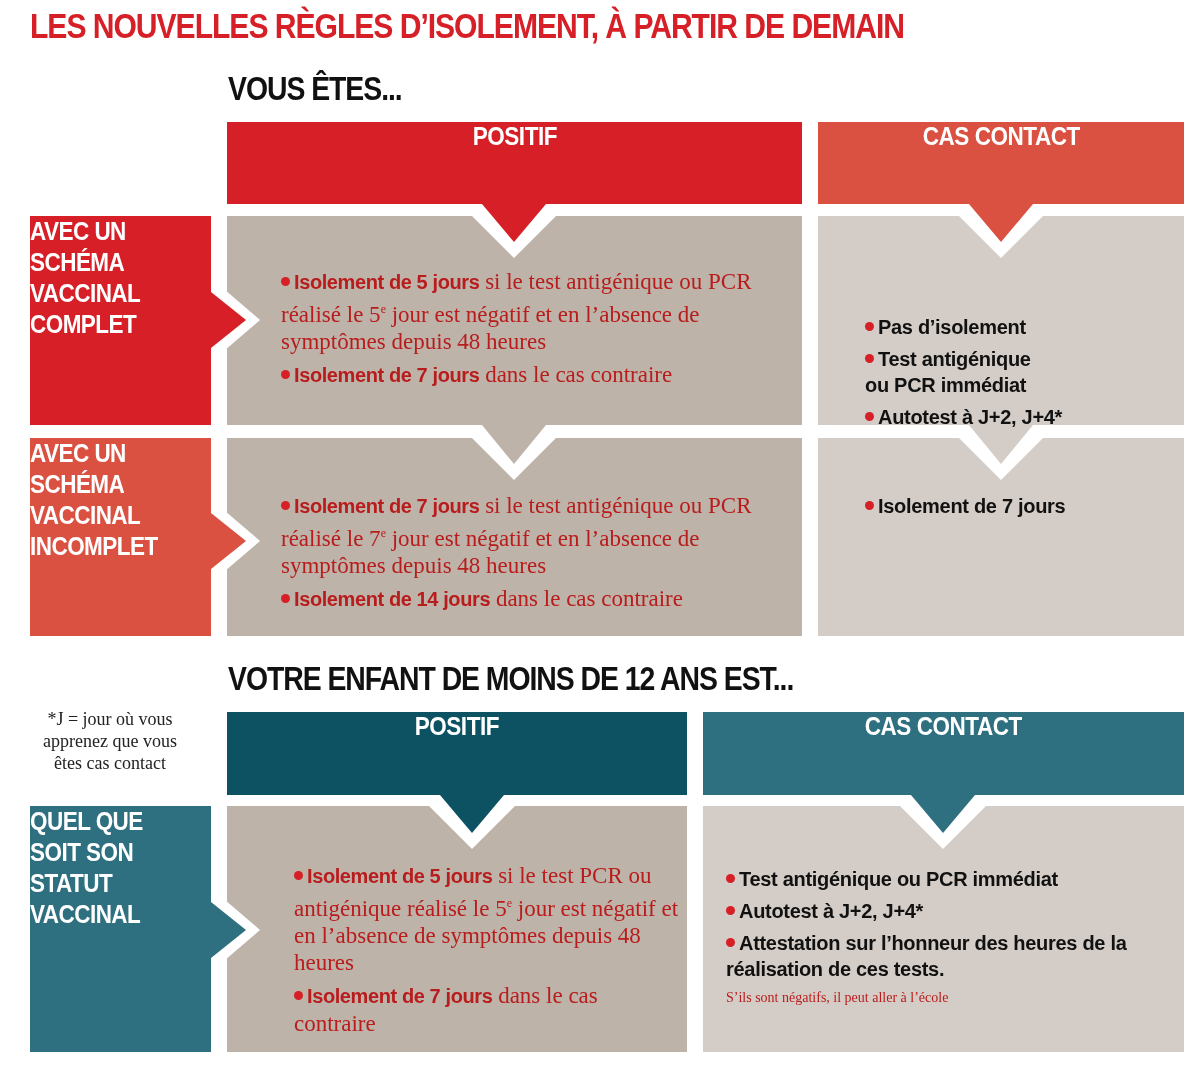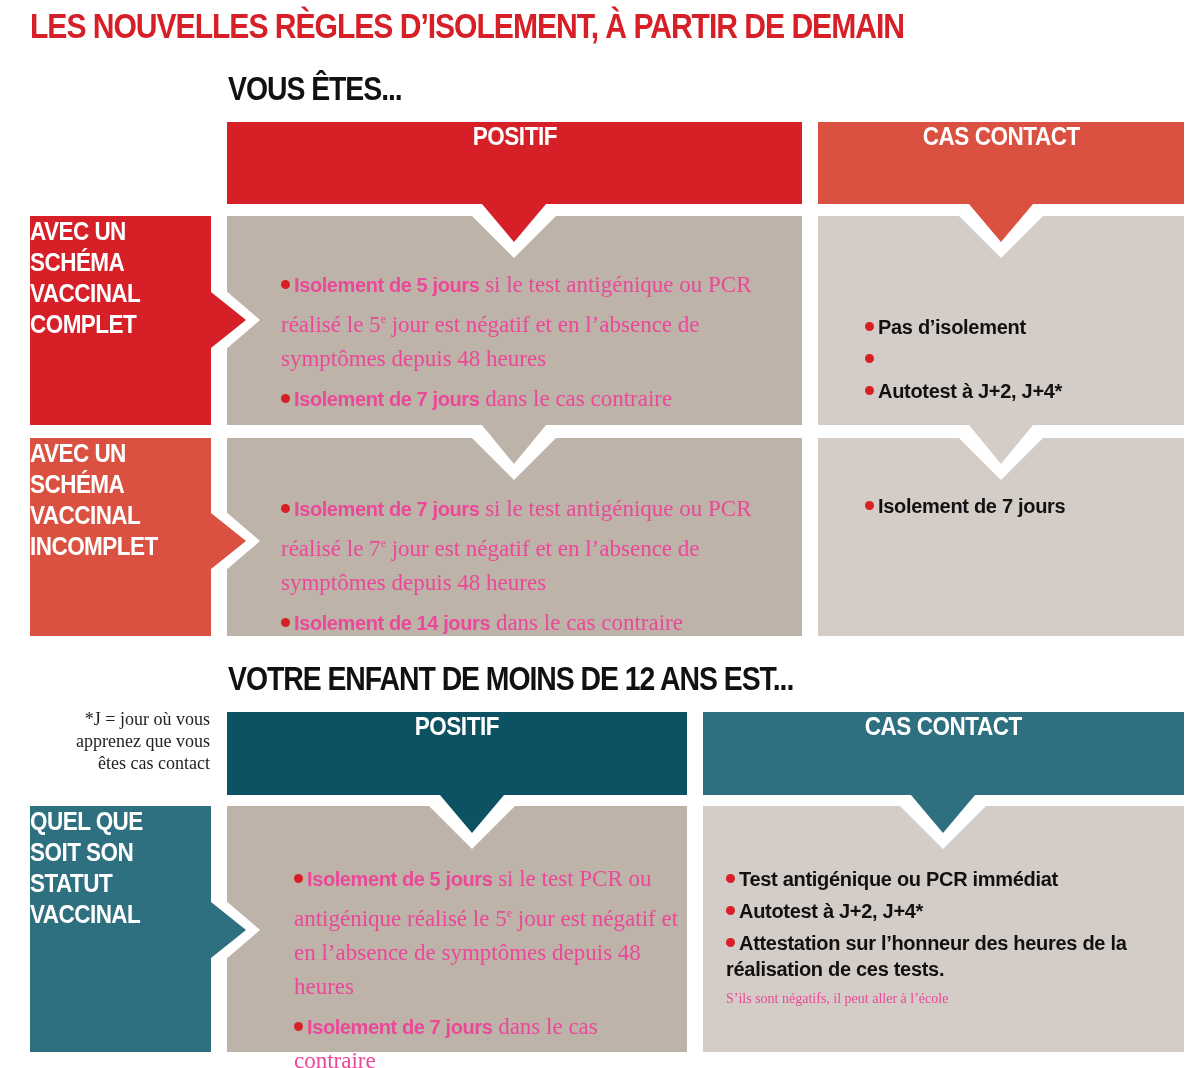--- a/index.html
+++ b/index.html
@@ -20,25 +20,25 @@
     }
     .hdr span { display: inline-block; transform: scaleX(0.9); }
     .rowlabel {
       color: #fff; font-weight: bold; font-size: 25px; line-height: 31px;
       letter-spacing: -0.6px; padding-left: 0; display: flex; align-items: flex-start;
     }
     .rowlabel span { display: block; transform: scaleX(0.9); transform-origin: left center; white-space: pre-line; }
     .svglayer { position: absolute; left: 0; top: 0; width: 1200px; height: 1068px; }
     .content { position: absolute; }
     .item { margin-bottom: 6px; }
-    .serif { font-family: "Liberation Serif", serif; font-size: 23px; line-height: 34px; color: #ec4899; }
+    .serif { font-family: "Liberation Serif", serif; font-size: 23px; line-height: 27px; color: #b91c1c; }
     .bold-sans { font-family: "Liberation Sans", sans-serif; font-weight: bold; font-size: 20px; letter-spacing: -0.4px; }
     .sans-item { font-family: "Liberation Sans", sans-serif; font-weight: bold; font-size: 20px; line-height: 26px; letter-spacing: -0.3px; color: #111; }
     .dot { display: inline-block; width: 9px; height: 9px; border-radius: 50%; background: #d61f26; margin-right: 4px; vertical-align: 3px; }
-    .note { font-family: "Liberation Serif", serif; font-size: 18px; line-height: 22px; text-align: right; color: #222; }
+    .note { font-family: "Liberation Serif", serif; font-size: 18px; line-height: 22px; text-align: center; color: #222; }
   </style>
 </head>
 <body>
 
 <div class="abs title">LES NOUVELLES RÈGLES D’ISOLEMENT, À PARTIR DE DEMAIN</div>
 <div class="abs section-title" style="left:228px; top:70px;">VOUS ÊTES...</div>
 
 <svg class="svglayer" viewBox="0 0 1200 1068">
 
   <rect x="227" y="122" width="575" height="82" fill="#d61f26"></rect>
@@ -105,21 +105,22 @@
 INCOMPLET</span>
   </div>
 
 <div class="content serif" style="left:281px; top:268px; width:500px;">
   <div class="item"><span class="dot"></span><span class="bold-sans">Isolement de 5 jours</span><span> si le test antigénique ou PCR réalisé le 5</span><sup style="font-size:12px">e</sup><span> jour est négatif et en l’absence de symptômes depuis 48 heures</span></div>
   <div class="item"><span class="dot"></span><span class="bold-sans">Isolement de 7 jours</span><span> dans le cas contraire</span></div>
 </div>
 
 <div class="content sans-item" style="left:865px; top:270px; width:300px;margin-top:44px;">
   <div class="item"><span class="dot"></span><span>Pas d’isolement</span></div>
-  <div class="item" style="white-space:pre-line"><span class="dot"></span></div>
+  <div class="item" style="white-space:pre-line"><span class="dot"></span><span>Test antigénique
+ou PCR immédiat</span></div>
   <div class="item"><span class="dot"></span><span>Autotest à J+2, J+4*</span></div>
 </div>
 
 <div class="content serif" style="left:281px; top:492px; width:500px;">
   <div class="item"><span class="dot"></span><span class="bold-sans">Isolement de 7 jours</span><span> si le test antigénique ou PCR réalisé le 7</span><sup style="font-size:12px">e</sup><span> jour est négatif et en l’absence de symptômes depuis 48 heures</span></div>
   <div class="item"><span class="dot"></span><span class="bold-sans">Isolement de 14 jours</span><span> dans le cas contraire</span></div>
 </div>
 
 <div class="content sans-item" style="left:865px; top:493px; width:300px;">
   <div class="item"><span class="dot"></span><span>Isolement de 7 jours</span></div>

